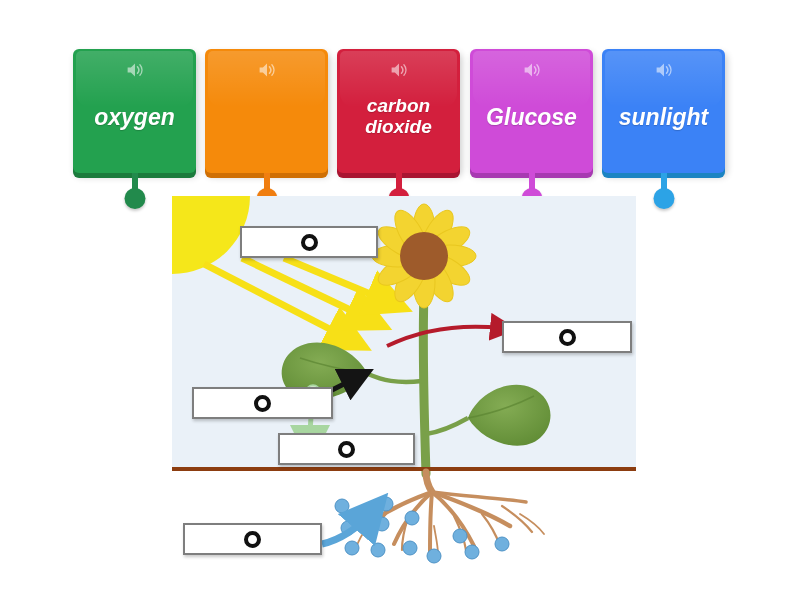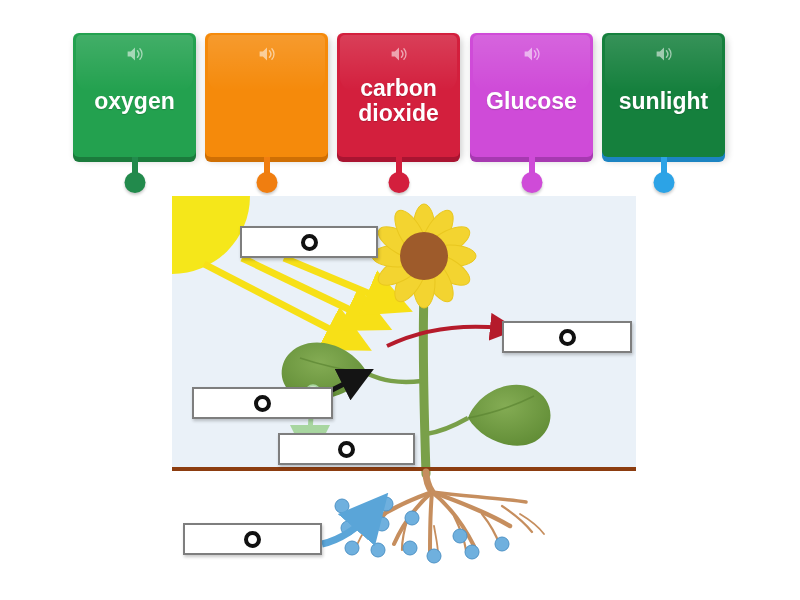--- a/index.html
+++ b/index.html
@@ -18,23 +18,24 @@
   #stage {
     position: relative;
     width: 800px;
     height: 600px;
   }
 
   
   .card-row {
     position: absolute;
     left: 0;
-    top: 0;
+    top: 16px;
     width: 800px;
     height: 195px;
+    font-style: italic;
   }
   .card-wrap {
     position: absolute;
     top: 33px;
     width: 123px;
     height: 162px;
   }
   .card {
     position: absolute;
     left: 0;
@@ -74,21 +75,21 @@
     color: #ffffff;
     font-weight: bold;
     font-size: 23px;
     line-height: 1.08;
     text-align: center;
     width: 100%;
     margin-top: 16px;
     white-space: pre-line;
     text-shadow: 0 1px 1px rgba(0,0,0,0.18);
   }
-  .card-label.two-line { font-size: 23px; }
+  .card-label.two-line { font-size: 19px; }
 
   .connector {
     position: absolute;
     left: 50%;
     top: 124px;
     transform: translateX(-50%);
     width: 6px;
     height: 22px;
     border-radius: 0 0 3px 3px;
   }
@@ -207,21 +208,21 @@
             <path d="M18 4.5 a9.5 9.5 0 0 1 0 13" stroke="#ffffff" stroke-width="1.6" fill="none" stroke-linecap="round"></path>
           </svg>
         </span>
         <div class="card-label">Glucose</div>
       </div>
       <div class="connector" style="background:#cf4bd8"></div>
       <div class="dot" style="background:#cf4bd8"></div>
     </div>
 
     <div class="card-wrap" style="left:602px">
-      <div class="card" style="background:#15803d;box-shadow:0 5px 0 0 #1c84c2, 2px 4px 7px rgba(0,0,0,0.2);">
+      <div class="card" style="background:#3b82f6;box-shadow:0 5px 0 0 #1c84c2, 2px 4px 7px rgba(0,0,0,0.2);">
         <div class="card-inner-gloss"></div>
         <span class="speaker">
           <svg viewBox="0 0 24 22" width="20" height="18" aria-hidden="true">
             <path d="M3 8 h4 L12 3 v16 L7 14 H3 Z" fill="#ffffff"></path>
             <path d="M15 7 a6 6 0 0 1 0 8" stroke="#ffffff" stroke-width="1.8" fill="none" stroke-linecap="round"></path>
             <path d="M18 4.5 a9.5 9.5 0 0 1 0 13" stroke="#ffffff" stroke-width="1.6" fill="none" stroke-linecap="round"></path>
           </svg>
         </span>
         <div class="card-label">sunlight</div>
       </div>

